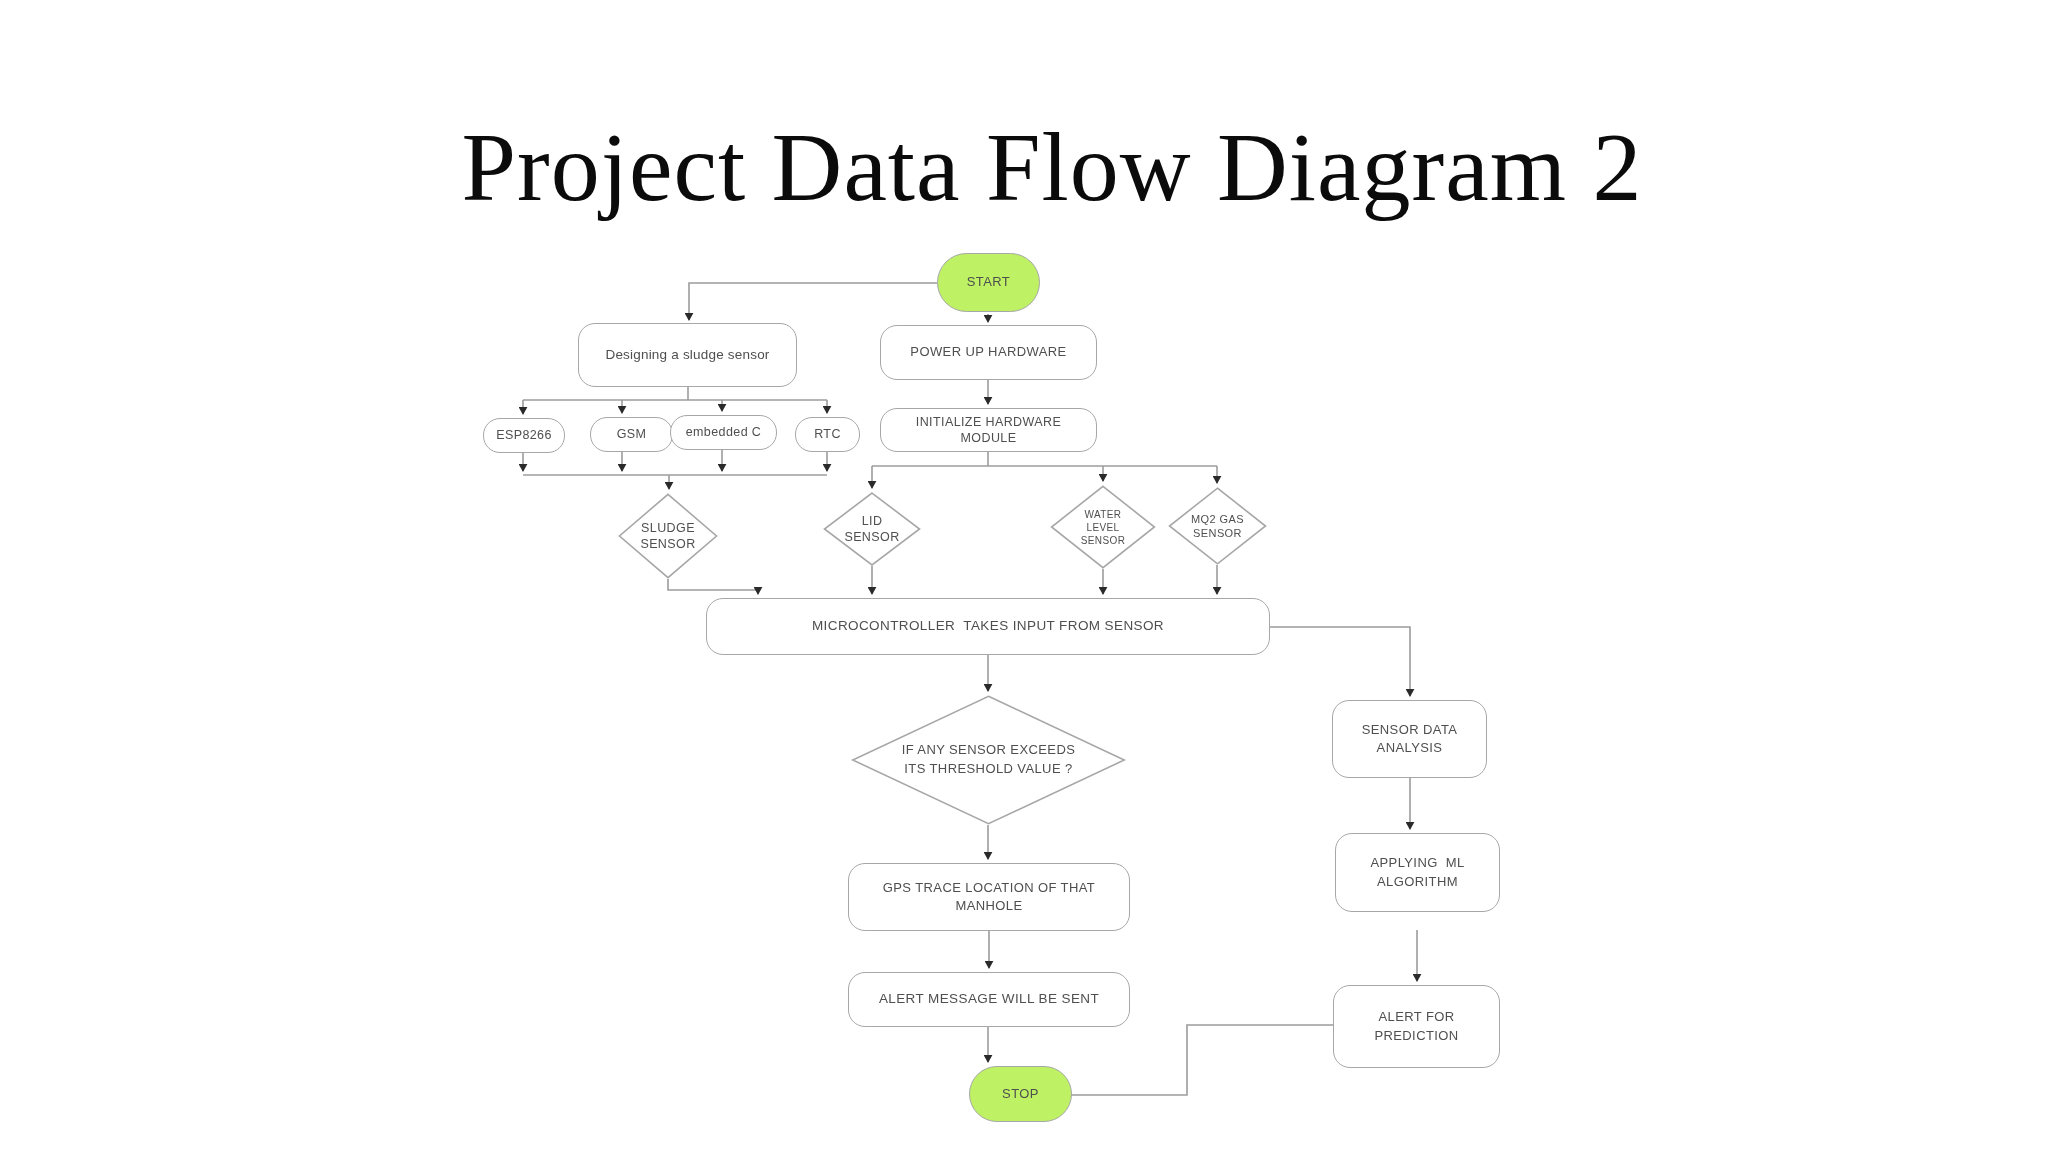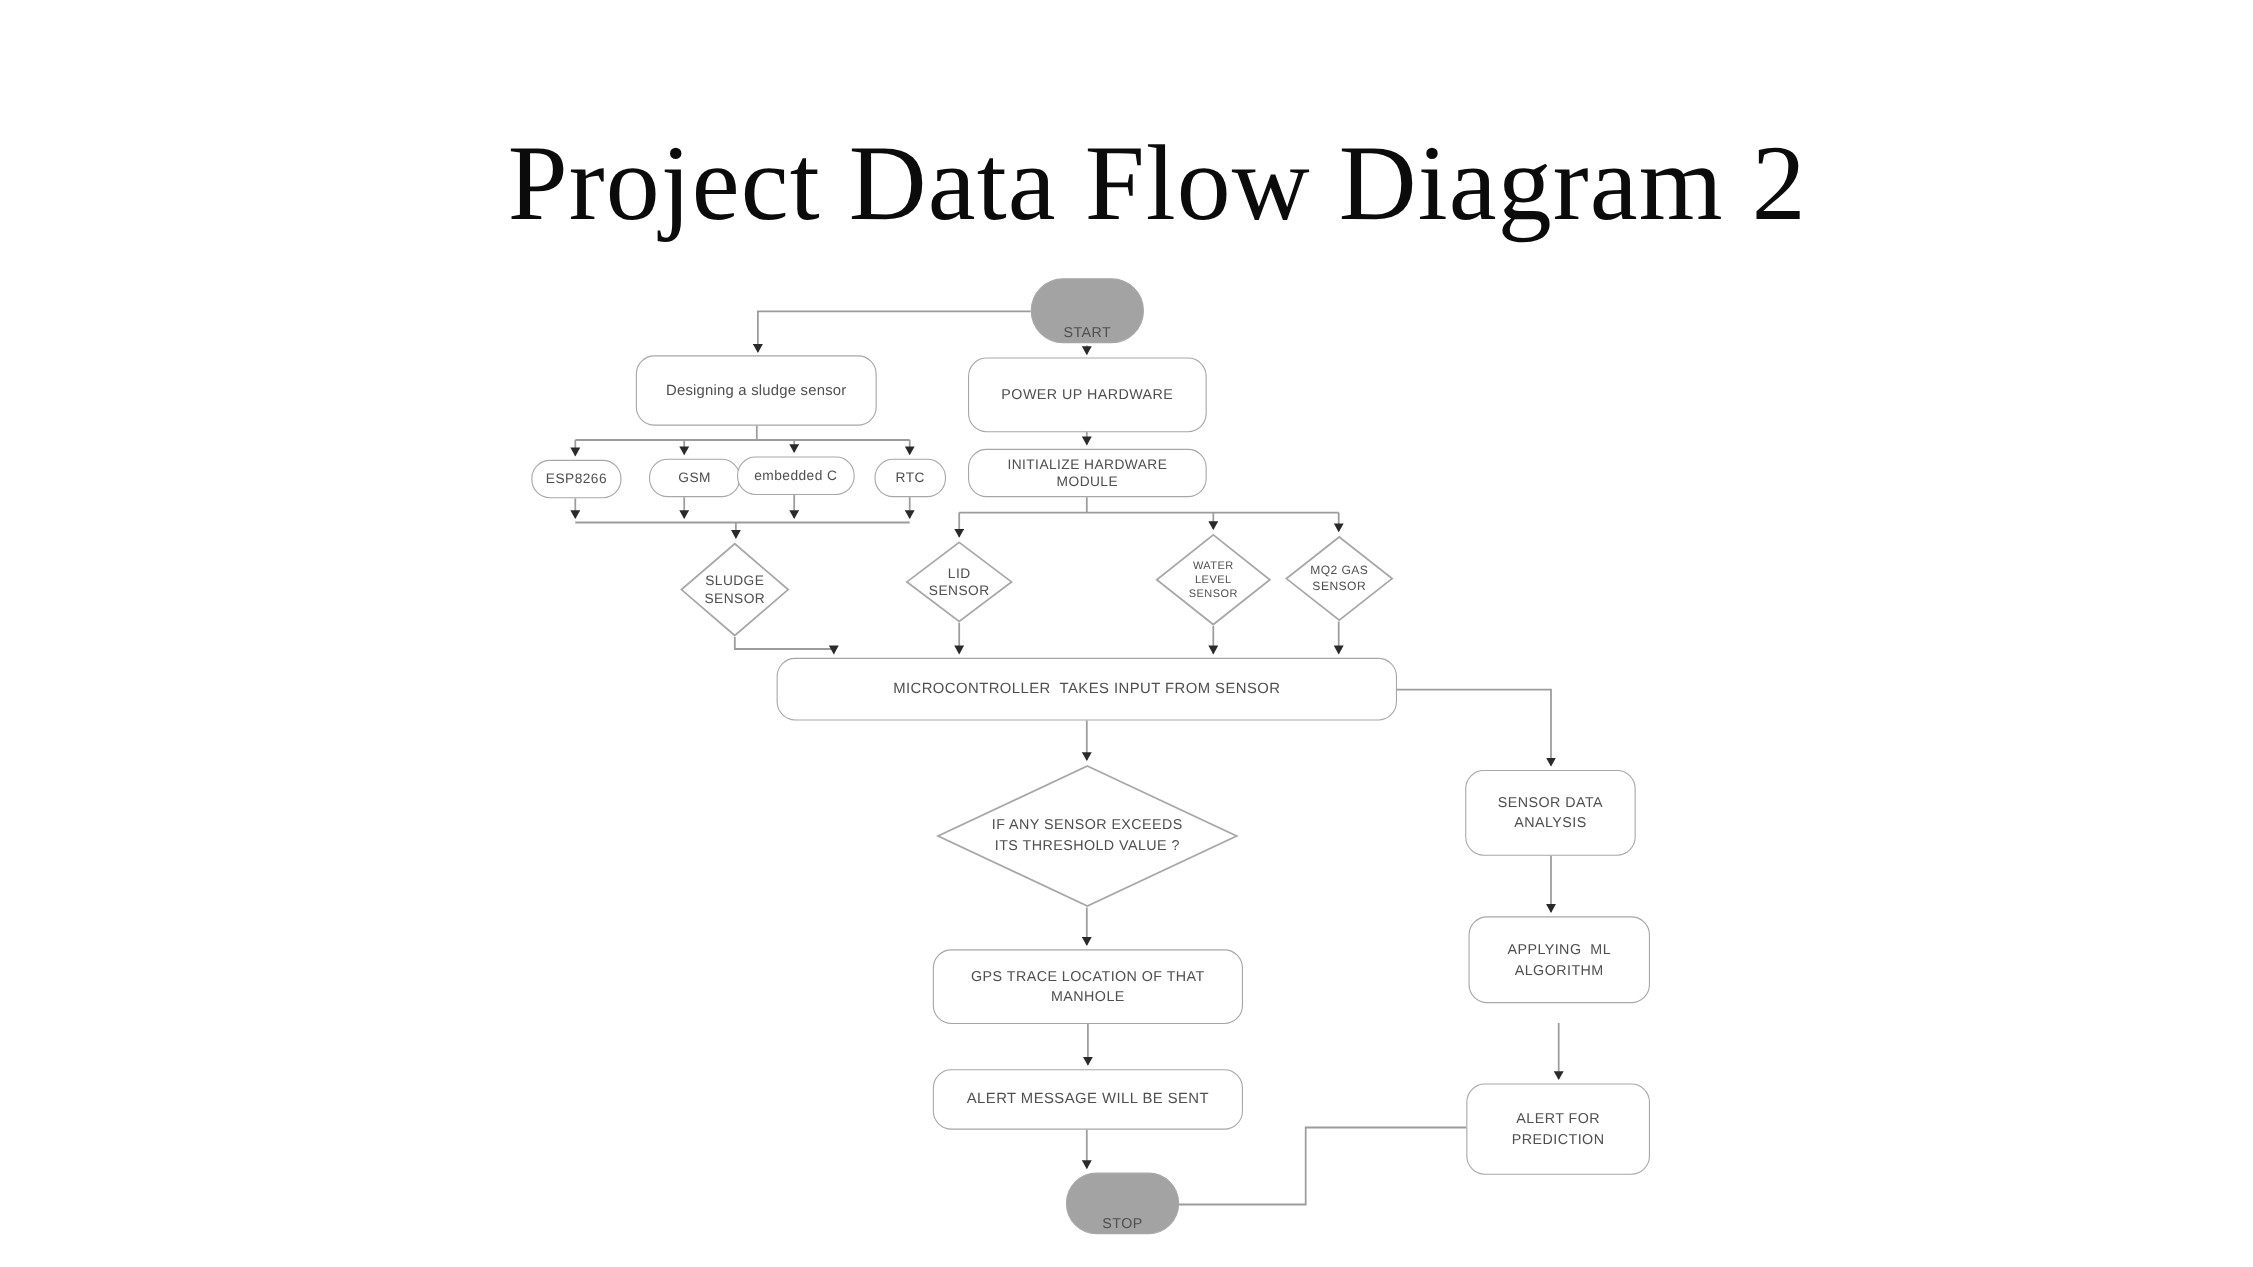--- a/index.html
+++ b/index.html
@@ -9,21 +9,21 @@
   }
   .page-title{
     position:absolute;left:0;top:118px;width:100%;text-align:center;
     font-family:"Liberation Serif","DejaVu Serif",serif;
     font-size:98px;font-weight:400;color:#0b0b0b;line-height:1;letter-spacing:1px;padding-left:28px;
   }
   .edges{position:absolute;left:0;top:0;width:2048px;height:1152px;}
   .edge{fill:none;stroke:#9c9c9c;stroke-width:1.6px;}
   .node{position:absolute;box-sizing:border-box;display:flex;align-items:center;justify-content:center;}
   .rectnode{background:#ffffff;border:1.6px solid #a7a7a7;border-radius:17px;}
-  .stadium{background:#a3a3a3;border:1.6px solid #a7a7a7;border-radius:30px;align-items:flex-end;}
+  .stadium{background:#bef264;border:1.6px solid #a7a7a7;border-radius:30px;}
   .diamond{background:transparent;border:none;}
   .dshape{position:absolute;left:0;top:0;width:100%;height:100%;}
   .dshape polygon{fill:#ffffff;stroke:#a7a7a7;stroke-width:1.6px;}
   .label{
     position:relative;z-index:2;text-align:center;color:#4f4f4f;
     line-height:1.4;letter-spacing:.4px;white-space:pre-wrap;padding:0 4px;
   }
 </style>
 </head>
 <body>
@@ -72,21 +72,21 @@
     <polyline class="edge" points="1333,1025 1187,1025 1187,1095 1043,1095" marker-end="url(#arw)"></polyline>
   </svg>
 
   <div class="node stadium" style="left:937px;top:253px;width:103px;height:59px">
     <div class="label" style="font-size:13px">START</div>
   </div>
   <div class="node stadium" style="left:969px;top:1066px;width:103px;height:56px">
     <div class="label" style="font-size:13px">STOP</div>
   </div>
 
-  <div class="node rectnode" style="left:880px;top:325px;width:217px;height:68px">
+  <div class="node rectnode" style="left:880px;top:325px;width:217px;height:55px">
     <div class="label" style="font-size:13px">POWER UP HARDWARE</div>
   </div>
   <div class="node rectnode" style="left:578px;top:323px;width:219px;height:64px">
     <div class="label" style="font-size:13.5px;letter-spacing:.2px">Designing a sludge sensor</div>
   </div>
 
   <div class="node rectnode" style="left:483px;top:418px;width:82px;height:35px">
     <div class="label" style="font-size:12.5px">ESP8266</div>
   </div>
   <div class="node rectnode" style="left:590px;top:417px;width:83px;height:35px">

